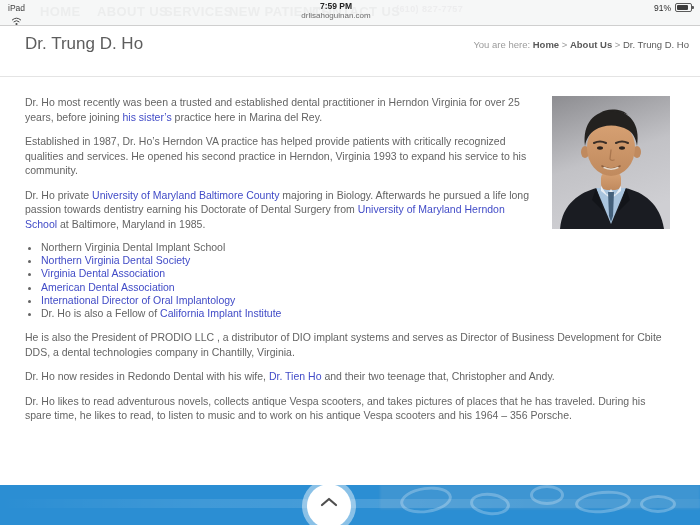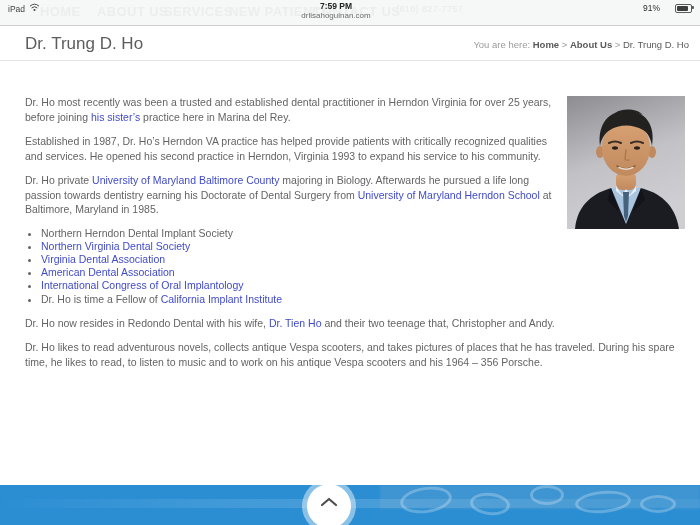--- a/index.html
+++ b/index.html
@@ -11,43 +11,43 @@
   .screen{position:relative;width:700px;height:525px;overflow:hidden;background:#fff;}
 
   
   .status-bar{
     position:absolute;top:0;left:0;width:700px;height:25px;
     background:#f6f7f7;border-bottom:1px solid #cfcfcf;z-index:40;
   }
   .watermark{position:absolute;top:4px;font-size:13px;font-weight:700;color:#eceded;letter-spacing:.4px;white-space:nowrap;}
   .wm-0{left:40px;}.wm-1{left:97px;}.wm-2{left:164px;}.wm-3{left:229px;}.wm-4{left:312px;}
   .wm-phone{position:absolute;top:4px;left:396px;font-size:9px;font-weight:700;color:#ededee;letter-spacing:.4px;}
-  .sb-left{position:absolute;left:8px;top:3px;display:flex;align-items:center;gap:4px;font-size:8.5px;color:#3f3f3f;}
+  .sb-left{position:absolute;left:8px;top:3px;display:flex;align-items:center;gap:4px;font-size:8.5px;color:#3f3f3f;flex-direction:column;}
   .sb-center{position:absolute;left:0;top:1px;width:672px;text-align:center;pointer-events:none;}
   .sb-time{font-size:8.5px;font-weight:700;color:#222;line-height:10px;}
   .sb-url{font-size:8px;color:#6d6d6d;line-height:10px;}
-  .sb-right{position:absolute;right:8px;top:3px;display:flex;align-items:center;gap:15px;font-size:8.5px;color:#2e2e2e;}
+  .sb-right{position:absolute;right:8px;top:3px;display:flex;align-items:flex-start;gap:4px;font-size:8.5px;color:#2e2e2e;}
   .battery{position:relative;width:15px;height:7px;border:1px solid #5a5a5a;border-radius:2px;}
   .battery::before{content:"";position:absolute;left:1px;top:1px;bottom:1px;width:11px;background:#3d3d3d;border-radius:1px;}
   .battery::after{content:"";position:absolute;right:-3px;top:1.5px;width:2px;height:3px;background:#5a5a5a;border-radius:0 1px 1px 0;}
 
   
   .page-header{
-    position:absolute;top:25px;left:0;width:700px;height:36px;background:#fff;
+    position:absolute;top:25px;left:0;width:700px;height:52px;background:#fff;
     border-bottom:1px solid #e4e4e4;box-sizing:border-box;
   }
   .page-title{position:absolute;left:25px;top:9px;font-size:17px;font-weight:400;color:#5d5d5d;}
   .breadcrumb{position:absolute;right:11px;top:14px;font-size:9.5px;color:#9b9b9b;white-space:nowrap;margin-left:21px;}
   .breadcrumb a{color:#5a5a5a;text-decoration:none;font-weight:600;}
   .breadcrumb .bc-current{color:#5a5a5a;}
 
   
   .content{
     position:absolute;top:63px;left:0;width:700px;box-sizing:border-box;
-    padding:32px 15px 0 25px;
+    padding:32px 30px 0 25px;
     font-size:10.5px;line-height:14.5px;color:#646464;
   }
   .content p{margin:0 0 10px 0;}
   .portrait{
     float:right;width:118px;height:133px;margin:1px 0 10px 15px;
     display:block;background:#aeaeb2;
   }
   a.lnk{color:#414bc7;text-decoration:none;}
   ul.org-list{margin:8px 0 10px 0;padding:0 0 0 16px;list-style:disc outside;}
   ul.org-list li{line-height:13.2px;color:#646464;}
@@ -165,28 +165,29 @@
         <path d="M50 70 Q59 76 68 70" stroke="#8c5f3f" stroke-width="1.6" fill="none" stroke-linecap="round"></path>
         <path d="M52 71.5 Q59 75 66 71.5" stroke="#e9dccd" stroke-width="1.4" fill="none" stroke-linecap="round"></path>
       </svg>
     </span>
 
     <p><span>Dr. Ho most recently was been a trusted and established dental practitioner in Herndon Virginia for over 25 years, before joining </span><a href="#" class="lnk">his sister’s</a><span> practice here in Marina del Rey.</span></p>
     <p><span>Established in 1987, Dr. Ho’s Herndon VA practice has helped provide patients with critically recognized qualities and services. He opened his second practice in Herndon, Virginia 1993 to expand his service to his community.</span></p>
     <p><span>Dr. Ho private </span><a href="#" class="lnk">University of Maryland Baltimore County</a><span> majoring in Biology. Afterwards he pursued a life long passion towards dentistry earning his Doctorate of Dental Surgery from </span><a href="#" class="lnk">University of Maryland Herndon School</a><span> at Baltimore, Maryland in 1985.</span></p>
 
     <ul class="org-list">
-      <li><span>Northern Herndon Dental Implant Society</span></li>
+      <li><span>Northern Virginia Dental Implant School</span></li>
       <li><a href="#" class="lnk">Northern Virginia Dental Society</a></li>
       <li><a href="#" class="lnk">Virginia Dental Association</a></li>
       <li><a href="#" class="lnk">American Dental Association</a></li>
-      <li><a href="#" class="lnk">International Congress of Oral Implantology</a></li>
-      <li><span>Dr. Ho is time a Fellow of </span><a href="#" class="lnk">California Implant Institute</a></li>
+      <li><a href="#" class="lnk">International Director of Oral Implantology</a></li>
+      <li><span>Dr. Ho is also a Fellow of </span><a href="#" class="lnk">California Implant Institute</a></li>
     </ul>
 
+    <p><span>He is also the President of PRODIO LLC , a distributor of DIO implant systems and serves as Director of Business Development for Cbite DDS, a dental technologies company in Chantilly, Virginia.</span></p>
     <p><span>Dr. Ho now resides in Redondo Dental with his wife, </span><a href="#" class="lnk">Dr. Tien Ho</a><span> and their two teenage that, Christopher and Andy.</span></p>
     <p><span>Dr. Ho likes to read adventurous novels, collects antique Vespa scooters, and takes pictures of places that he has traveled. During his spare time, he likes to read, to listen to music and to work on his antique Vespa scooters and his 1964 – 356 Porsche.</span></p>
   </div>
 
   <div class="footer">
     <div class="water-streak"></div>
     <div class="swirl-zone"></div>
     <div class="swirl sw1"></div>
     <div class="swirl sw2"></div>
     <div class="swirl sw3"></div>

